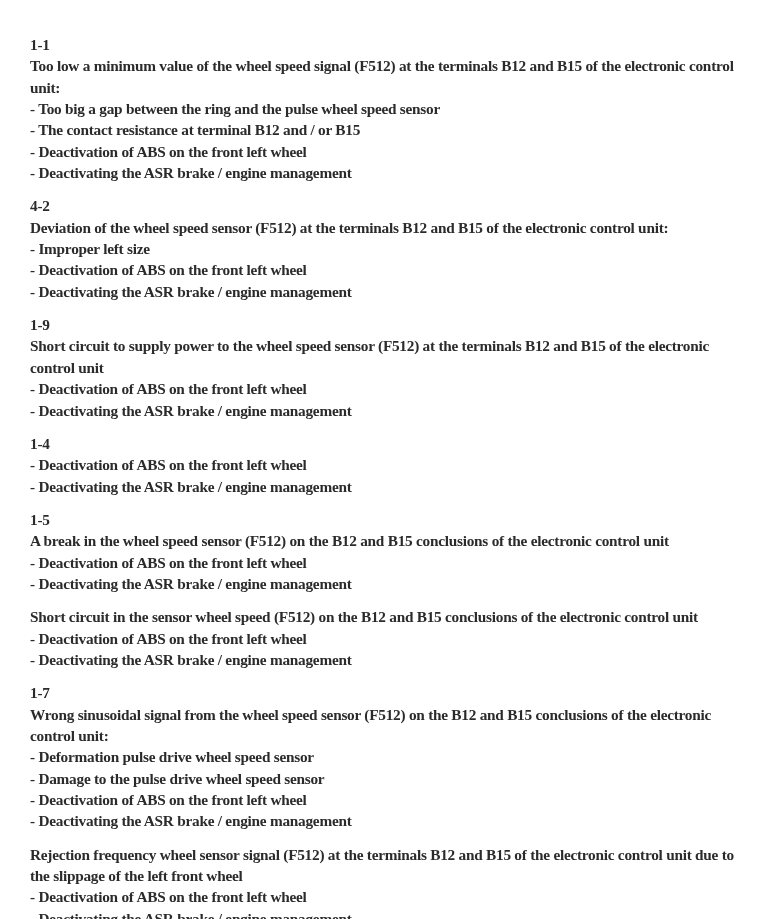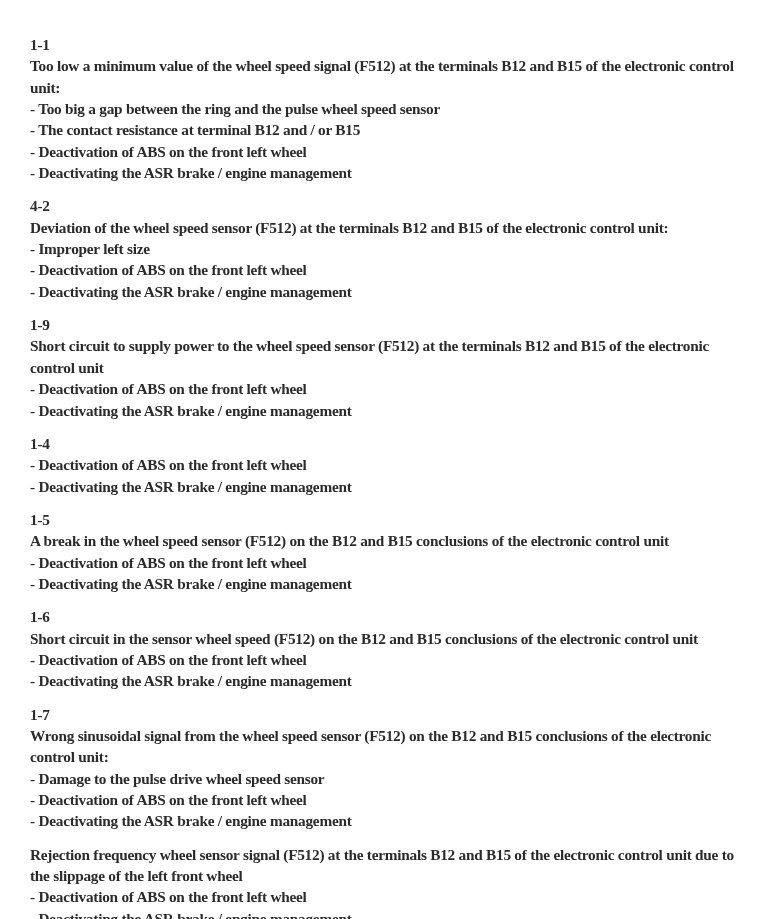--- a/index.html
+++ b/index.html
@@ -80,32 +80,32 @@
   <div class="section">
     <span class="code">1-5</span>
     <span class="desc">A break in the wheel speed sensor (F512) on the B12 and B15 conclusions of the electronic control unit</span>
     <ul class="items">
       <li class="item">Deactivation of ABS on the front left wheel</li>
       <li class="item">Deactivating the ASR brake / engine management</li>
     </ul>
   </div>
 
   <div class="section">
-    <span class="code">1-6</span>
     <span class="desc">Short circuit in the sensor wheel speed (F512) on the B12 and B15 conclusions of the electronic control unit</span>
     <ul class="items">
       <li class="item">Deactivation of ABS on the front left wheel</li>
       <li class="item">Deactivating the ASR brake / engine management</li>
     </ul>
   </div>
 
   <div class="section">
     <span class="code">1-7</span>
     <span class="desc">Wrong sinusoidal signal from the wheel speed sensor (F512) on the B12 and B15 conclusions of the electronic control unit:</span>
     <ul class="items">
+      <li class="item">Deformation pulse drive wheel speed sensor</li>
       <li class="item">Damage to the pulse drive wheel speed sensor</li>
       <li class="item">Deactivation of ABS on the front left wheel</li>
       <li class="item">Deactivating the ASR brake / engine management</li>
     </ul>
   </div>
 
   <div class="section">
     <span class="desc">Rejection frequency wheel sensor signal (F512) at the terminals B12 and B15 of the electronic control unit due to the slippage of the left front wheel</span>
     <ul class="items">
       <li class="item">Deactivation of ABS on the front left wheel</li>

